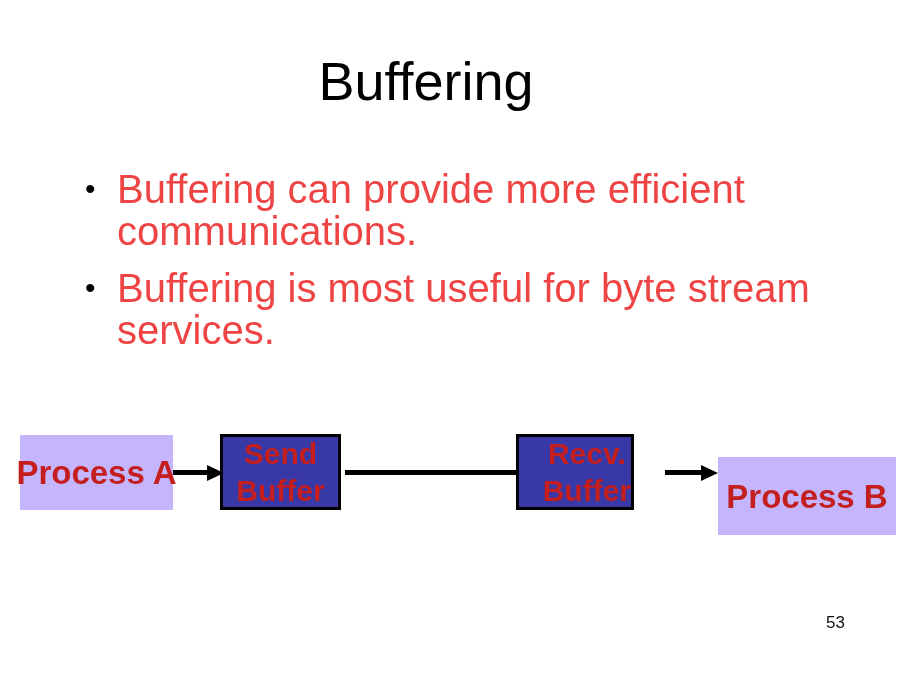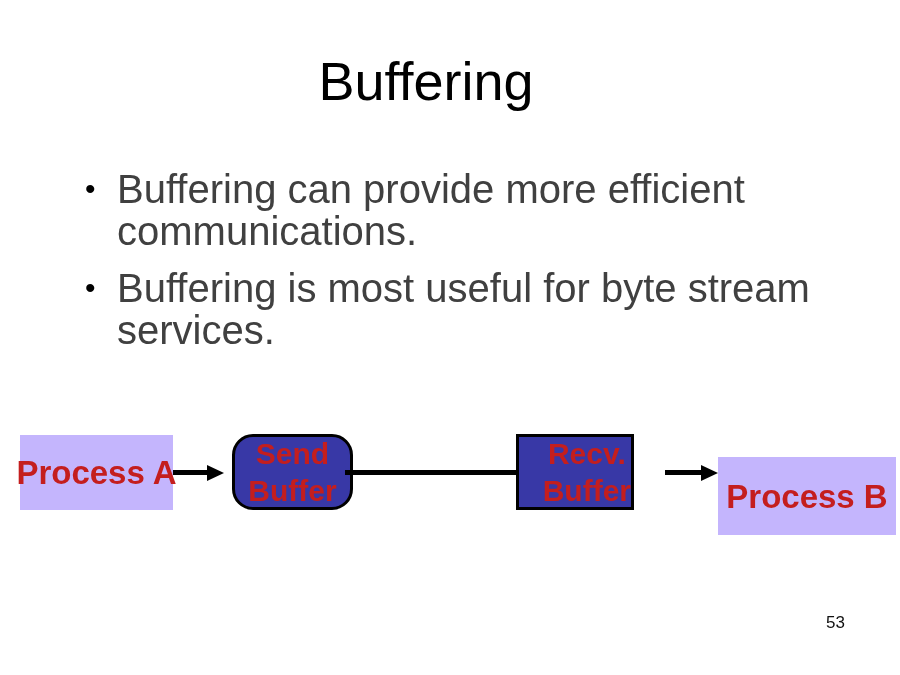--- a/index.html
+++ b/index.html
@@ -35,21 +35,21 @@
   .bullet + .bullet { margin-top: 15px; }
   .dot {
     flex: 0 0 32px;
     font-size: 30px;
     line-height: 42px;
     color: #000000;
   }
   .btext {
     font-size: 40px;
     line-height: 1.05;
-    color: #404040;
+    color: #ef4444;
     white-space: pre-line;
   }
   
   .diagram {
     position: absolute; left: 0; top: 0; width: 900px; height: 675px;
     pointer-events: none;
   }
   .node {
     position: absolute;
     display: flex;
@@ -71,21 +71,21 @@
   .buffer {
     background: #3838a6;
     border: 3px solid #000000;
   }
   .buffer .nlabel {
     font-size: 30px;
     line-height: 1.25;
     white-space: pre-line;
   }
   .process-a { left: 20px;  top: 435px; width: 153px; height: 75px; }
-  .send-buf  { left: 232px; top: 434px; width: 121px; height: 76px; border-radius: 21px; }
+  .send-buf  { left: 220px; top: 434px; width: 121px; height: 76px; }
   .recv-buf  { left: 516px; top: 434px; width: 118px; height: 76px; justify-content: flex-end; }
   .process-b { left: 718px; top: 433px; width: 178px; height: 78px; margin-top: 24px; }
   .arrow { position: absolute; top: 470px; height: 5px; }
   .arrow .shaft {
     position: absolute; left: 0; top: 0; height: 5px;
     background: #000000; display: block;
   }
   .arrow .head {
     position: absolute; top: -5.5px;
     width: 0; height: 0; display: block;

